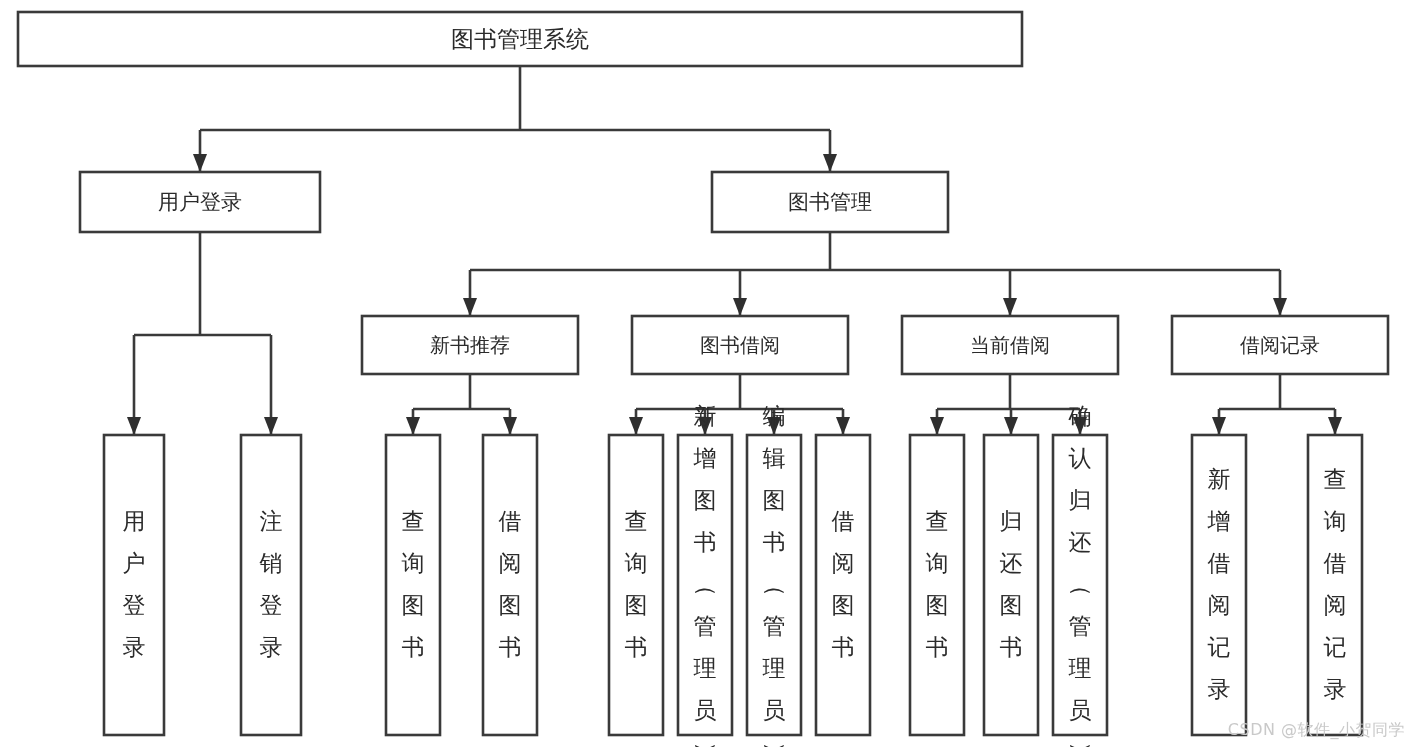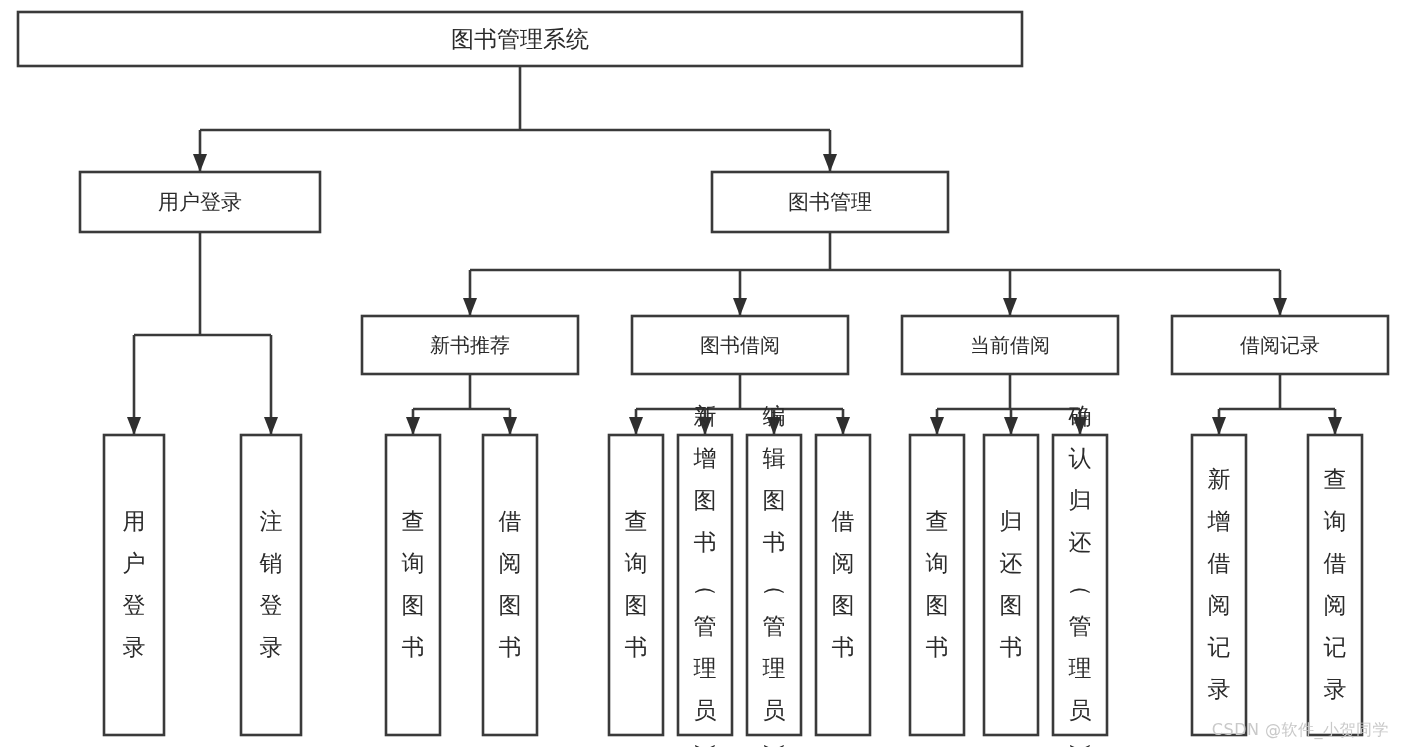--- a/index.html
+++ b/index.html
@@ -36,21 +36,21 @@
     fill:none;
     stroke:#3a3a3a;
     stroke-width:2.6;
     stroke-linecap:butt;
     stroke-linejoin:miter;
   }
   .arrow-head{ fill:#2f2f2f; stroke:none; }
 
   .watermark{
     position:absolute;
-    right:16px;
+    right:0;
     bottom:6px;
     font-size:16px;
     color:#c9c9c9;
     white-space:nowrap;
     letter-spacing:0.5px;
     font-family:"DejaVu Sans","Liberation Sans",sans-serif;
   }
 </style>
 </head>
 <body>

